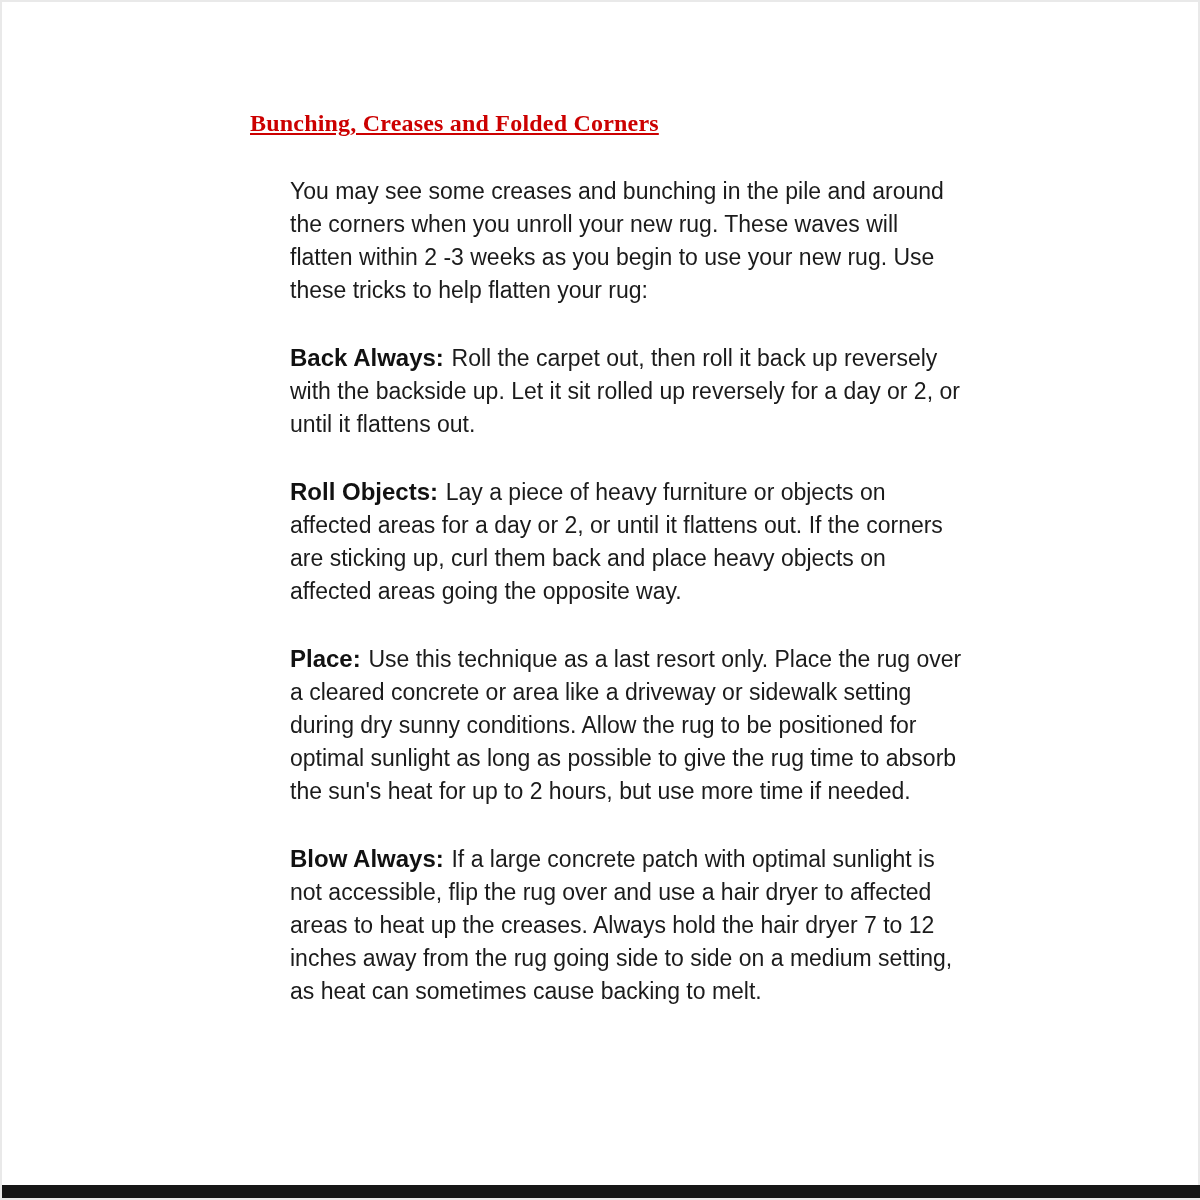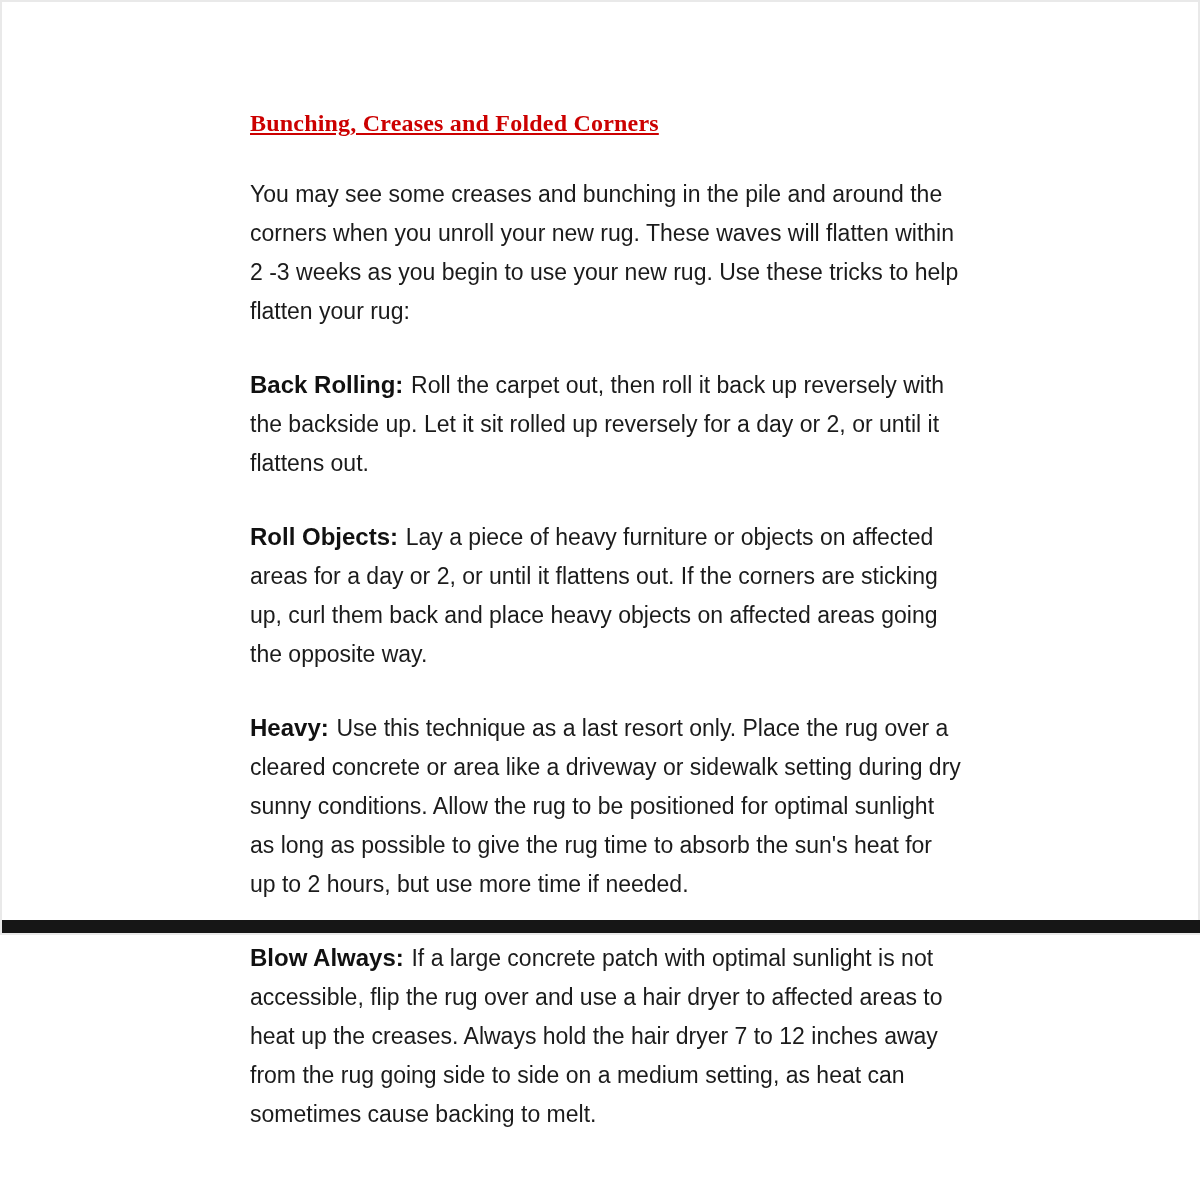--- a/index.html
+++ b/index.html
@@ -9,21 +9,21 @@
     height: 1200px;
     background: #ffffff;
     font-family: "Liberation Sans", sans-serif;
     color: #1a1a1a;
     overflow: hidden;
   }
 
   .canvas {
     position: relative;
     width: 1200px;
-    height: 935px;
+    height: 1200px;
     background: #ffffff;
     border: 2px solid #e9e9e9;
   }
 
   .page {
     position: absolute;
     left: 248px;
     top: 108px;
     width: 712px;
   }
@@ -32,23 +32,24 @@
     font-family: "Liberation Serif", serif;
     font-size: 24px;
     font-weight: 700;
     text-decoration: underline;
     letter-spacing: 0.2px;
     margin-bottom: 38px;
   }
 
   .para {
     font-size: 23px;
-    line-height: 39px;
+    line-height: 33px;
     margin-bottom: 34px;
     color: #1b1b1b;
+    margin-left: 40px;
   }
 
   .para .label {
     font-weight: 700;
     font-size: 24px;
     margin-right: 0.32em;
     color: #111111;
   }
 
   .bottom-bar {
@@ -64,29 +65,29 @@
 <body>
 
 <div class="canvas">
   <div class="page">
 
     <h1 class="doc-title" style="color: rgb(204, 0, 0);">Bunching, Creases and Folded Corners</h1>
 
     <p class="para">You may see some creases and bunching in the pile and around the corners when you unroll your new rug. These waves will flatten within 2 -3 weeks as you begin to use your new rug. Use these tricks to help flatten your rug:</p>
 
     <p class="para">
-      <strong class="label">Back Rolling:</strong><span>Roll the carpet out, then roll it back up reversely with the backside up. Let it sit rolled up reversely for a day or 2, or until it flattens out.</span>
+      <strong class="label">Back Always:</strong><span>Roll the carpet out, then roll it back up reversely with the backside up. Let it sit rolled up reversely for a day or 2, or until it flattens out.</span>
     </p>
 
     <p class="para">
       <strong class="label">Roll Objects:</strong><span>Lay a piece of heavy furniture or objects on affected areas for a day or 2, or until it flattens out. If the corners are sticking up, curl them back and place heavy objects on affected areas going the opposite way.</span>
     </p>
 
     <p class="para">
-      <strong class="label">Heavy:</strong><span>Use this technique as a last resort only. Place the rug over a cleared concrete or area like a driveway or sidewalk setting during dry sunny conditions. Allow the rug to be positioned for optimal sunlight as long as possible to give the rug time to absorb the sun's heat for up to 2 hours, but use more time if needed.</span>
+      <strong class="label">Place:</strong><span>Use this technique as a last resort only. Place the rug over a cleared concrete or area like a driveway or sidewalk setting during dry sunny conditions. Allow the rug to be positioned for optimal sunlight as long as possible to give the rug time to absorb the sun's heat for up to 2 hours, but use more time if needed.</span>
     </p>
 
     <p class="para">
       <strong class="label">Blow Always:</strong><span>If a large concrete patch with optimal sunlight is not accessible, flip the rug over and use a hair dryer to affected areas to heat up the creases. Always hold the hair dryer 7 to 12 inches away from the rug going side to side on a medium setting, as heat can sometimes cause backing to melt.</span>
     </p>
 
   </div>
 
   <div class="bottom-bar"></div>
 </div>

